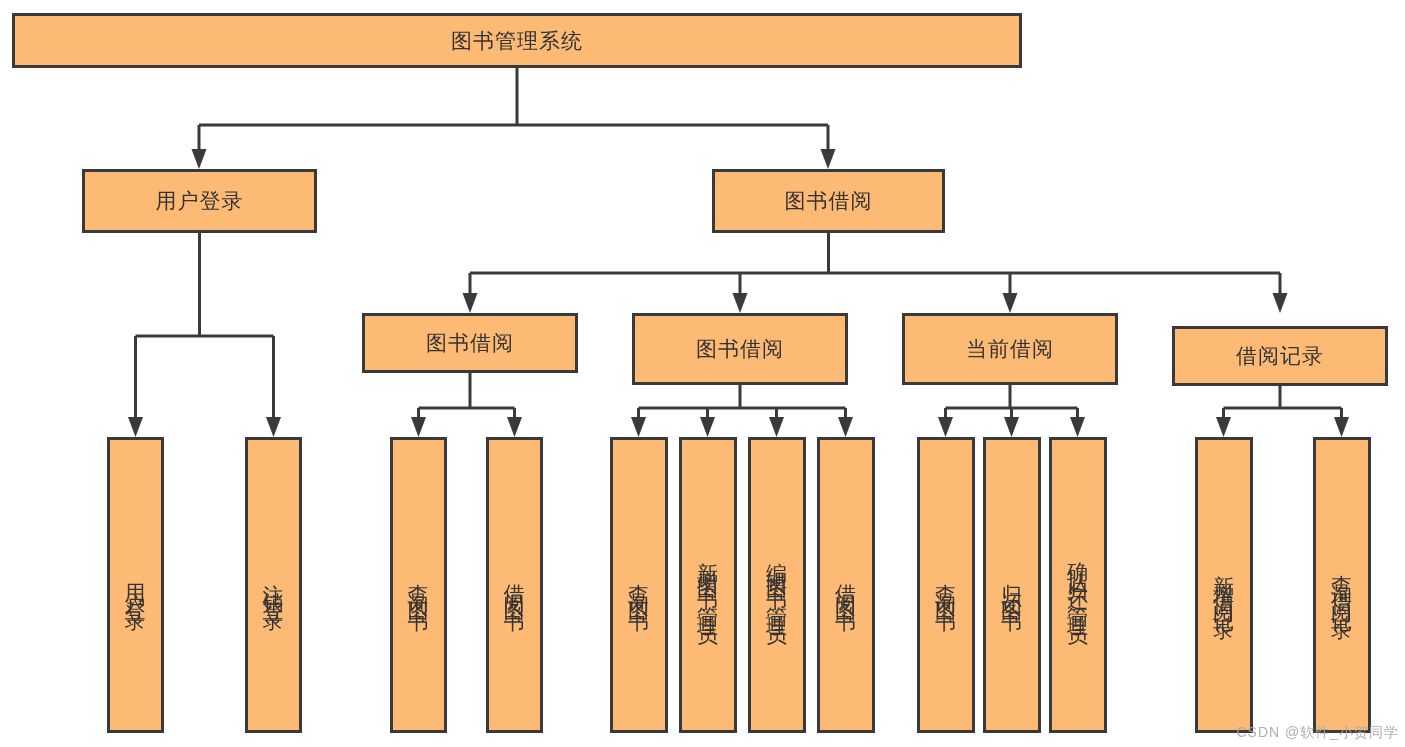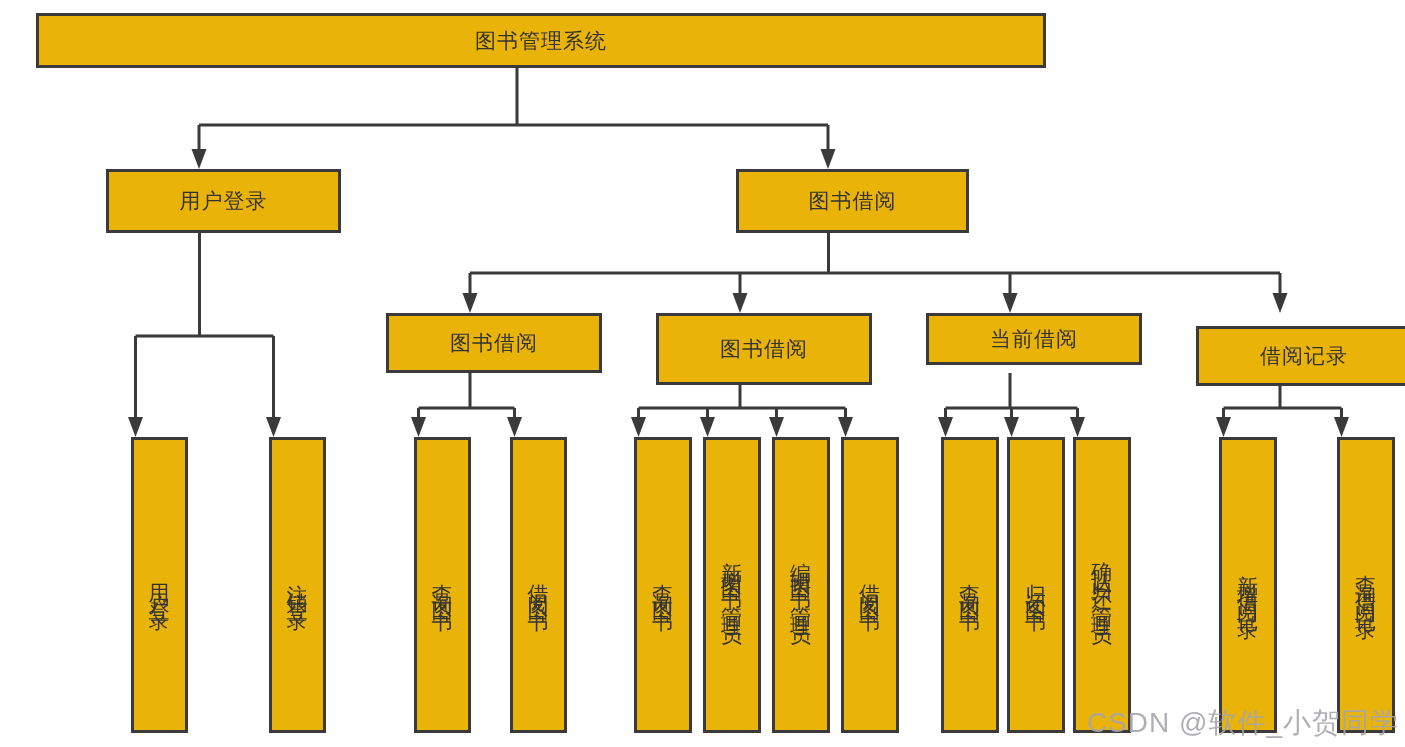--- a/index.html
+++ b/index.html
@@ -16,45 +16,44 @@
     font-family:"Liberation Sans", sans-serif;
     overflow:hidden;
   }
   .wires{position:absolute;left:0;top:0;}
   .wires path{stroke:var(--line);stroke-width:3;fill:none;}
   .wires polygon{fill:var(--line);stroke:none;}
   .box{
     position:absolute;
     box-sizing:border-box;
     border:3px solid var(--line);
-    background:#eab308;
+    background:#fdba74;
     display:flex;
     align-items:center;
     justify-content:center;
     color:var(--text);
-    margin-left:24px;
   }
   .hl{
     font-size:21px;
     letter-spacing:1px;
     white-space:nowrap;
   }
   .vl{
     writing-mode:vertical-rl;
     text-orientation:mixed;
     font-size:21px;
     letter-spacing:9px;
     line-height:1;
     white-space:nowrap;
   }
   .watermark{
     position:absolute;
     right:6px;
     bottom:5px;
-    font-size:28px;
+    font-size:14px;
     letter-spacing:1px;
     color:var(--watermark);
     opacity:.9;
     z-index:5;
     white-space:nowrap;
   }
 </style>
 </head>
 <body>
 
@@ -105,21 +104,21 @@
   <div class="box" style="left:712px;top:169px;width:233px;height:64px">
     <span class="hl">图书借阅</span>
   </div>
 
   <div class="box" style="left:362px;top:313px;width:216px;height:60px">
     <span class="hl">图书借阅</span>
   </div>
   <div class="box" style="left:632px;top:313px;width:216px;height:72px">
     <span class="hl">图书借阅</span>
   </div>
-  <div class="box" style="left:902px;top:313px;width:216px;height:52px">
+  <div class="box" style="left:902px;top:313px;width:216px;height:72px">
     <span class="hl">当前借阅</span>
   </div>
   <div class="box" style="left:1172px;top:326px;width:216px;height:60px">
     <span class="hl">借阅记录</span>
   </div>
 
   <div class="box" style="left:107px;top:437px;width:57px;height:296px">
     <span class="vl">用户登录</span>
   </div>
   <div class="box" style="left:245px;top:437px;width:57px;height:296px">

